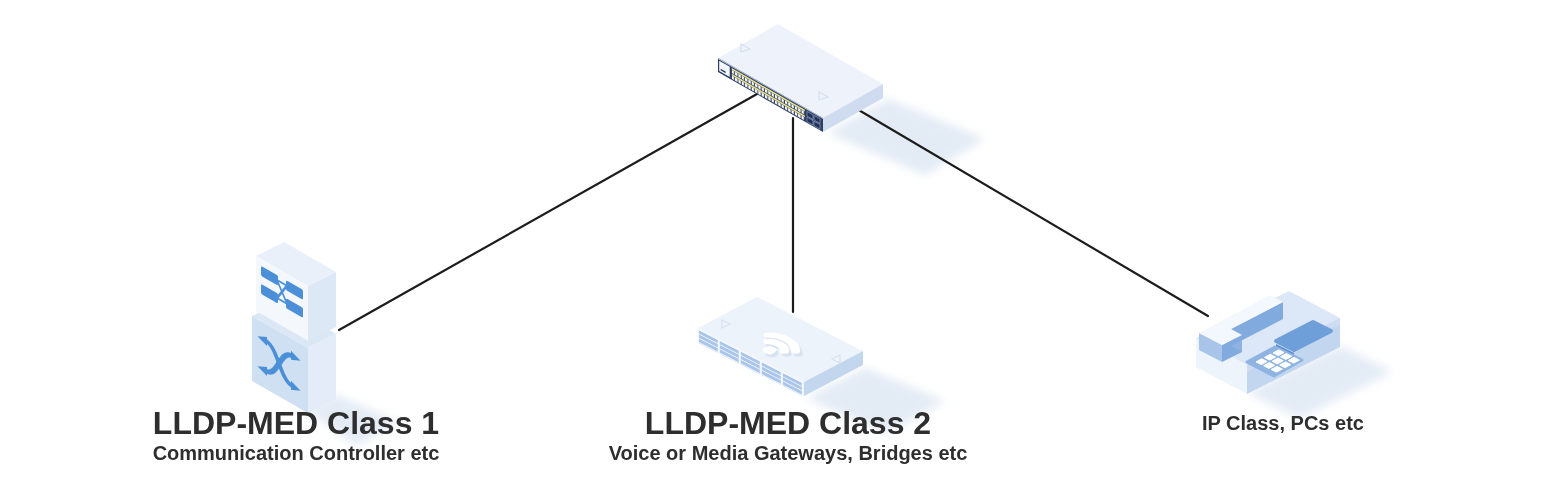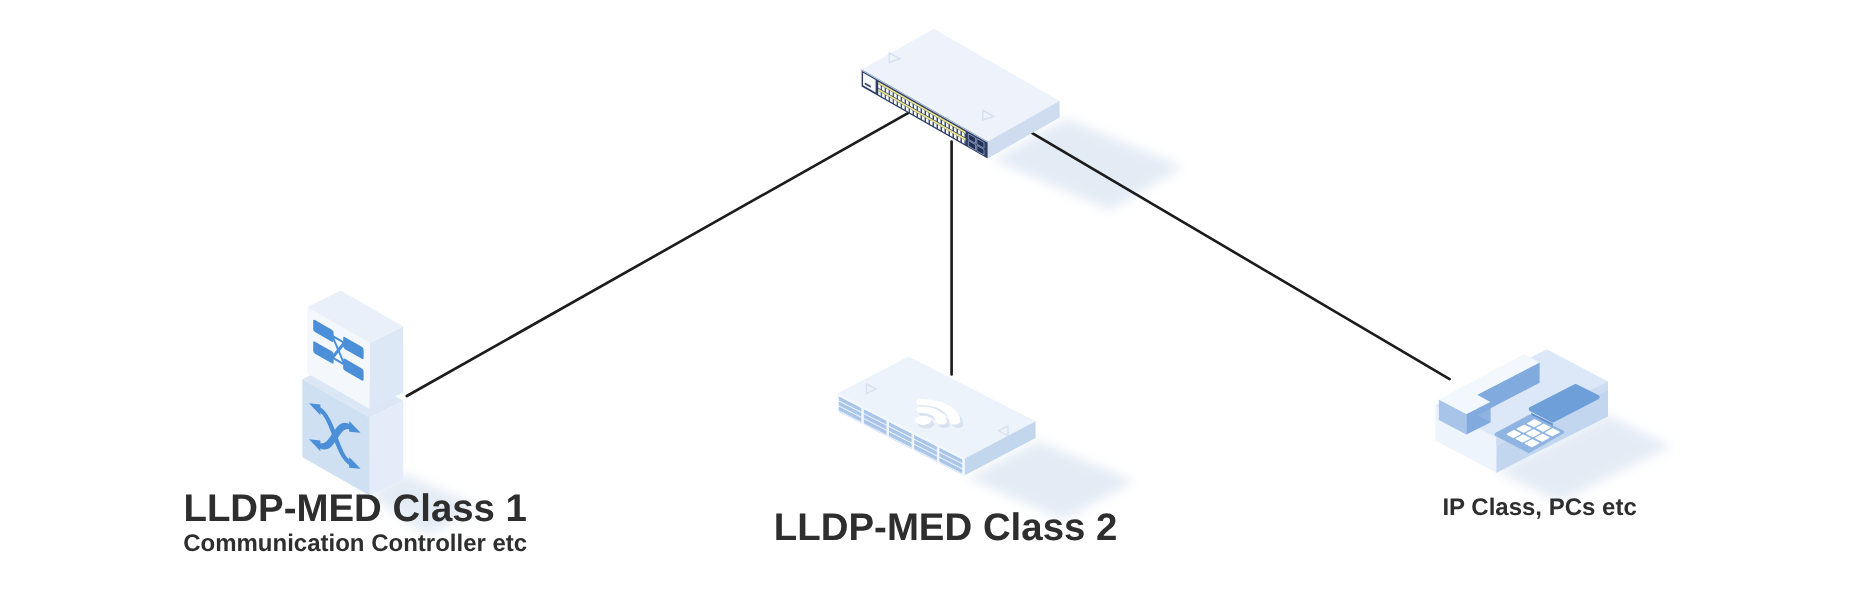--- a/index.html
+++ b/index.html
@@ -180,21 +180,22 @@
         <polygon points="1288.2,360.5 1293.5,363.2 1299.3,360.1 1294,357.4"></polygon>
       </g>
     </g>
   </svg>
 
   <div class="node-label" style="left:76px;top:408px;width:440px;">
     <span class="node-title">LLDP-MED Class 1</span>
     <span class="node-sub">Communication Controller etc</span>
   </div>
 
-  <div class="node-label" style="left:528px;top:424px;width:520px;">
+  <div class="node-label" style="left:528px;top:408px;width:520px;">
     <span class="node-title">LLDP-MED Class 2</span>
+    <span class="node-sub">Voice or Media Gateways, Bridges etc</span>
   </div>
 
   <div class="node-label" style="left:1063px;top:408px;width:440px;">
     <span class="node-sub">IP Class, PCs etc</span>
   </div>
 
 </div>
 
 </body></html>

